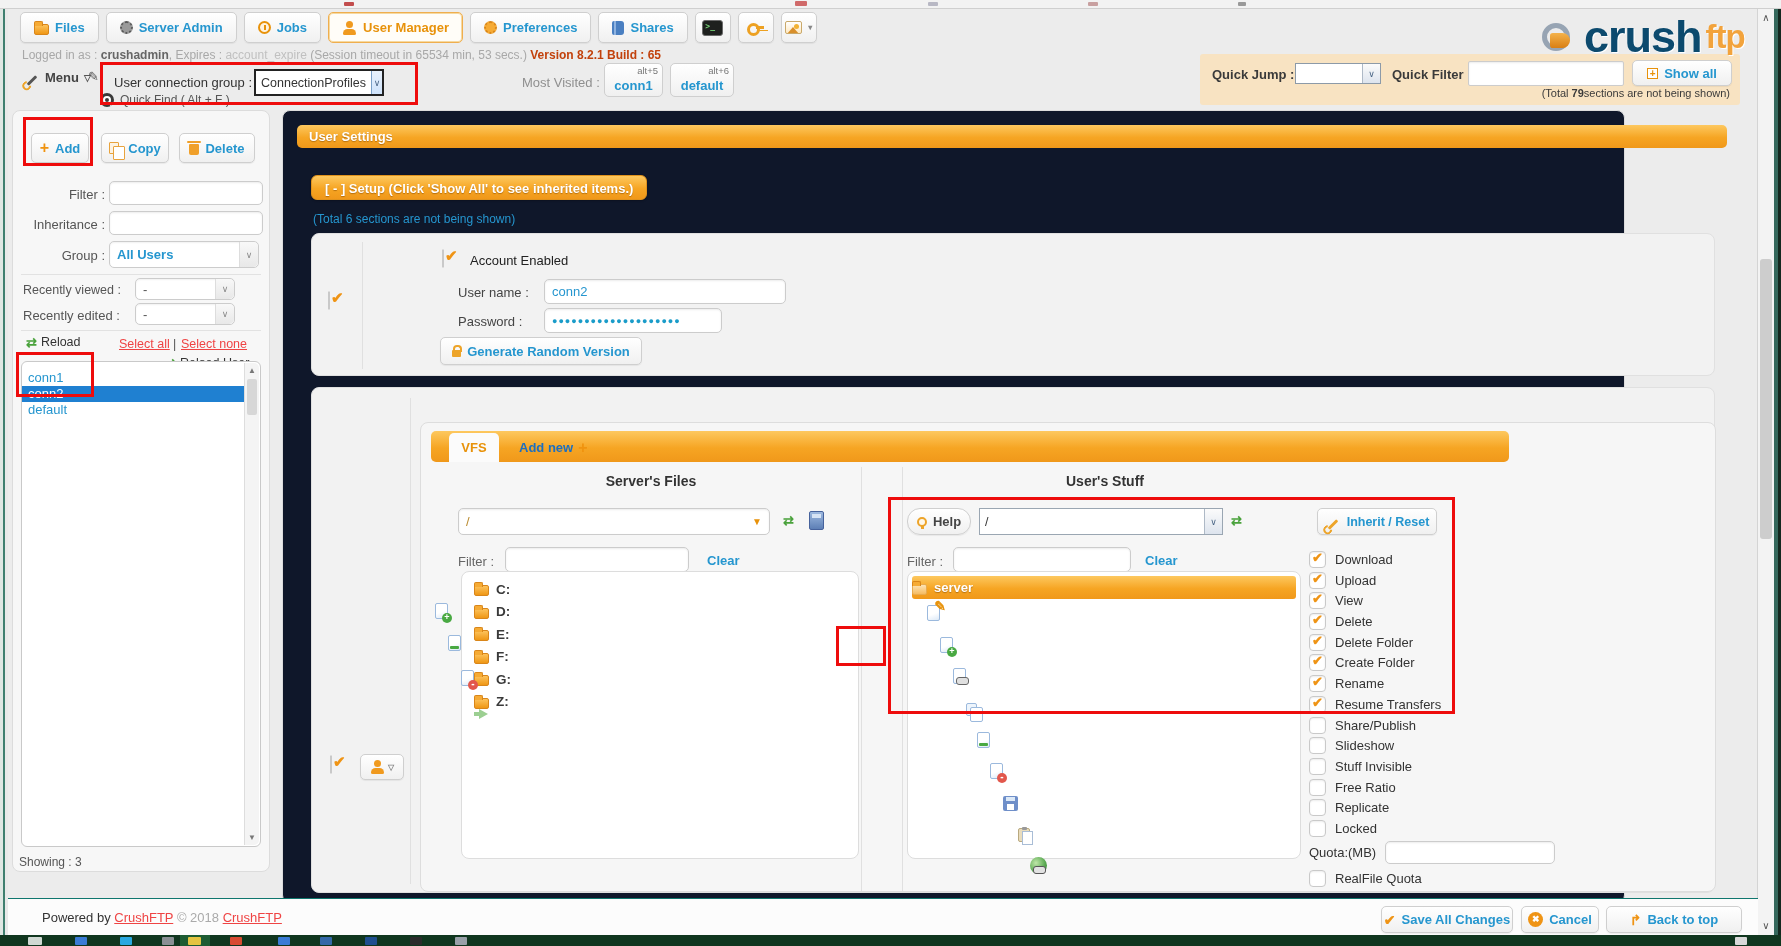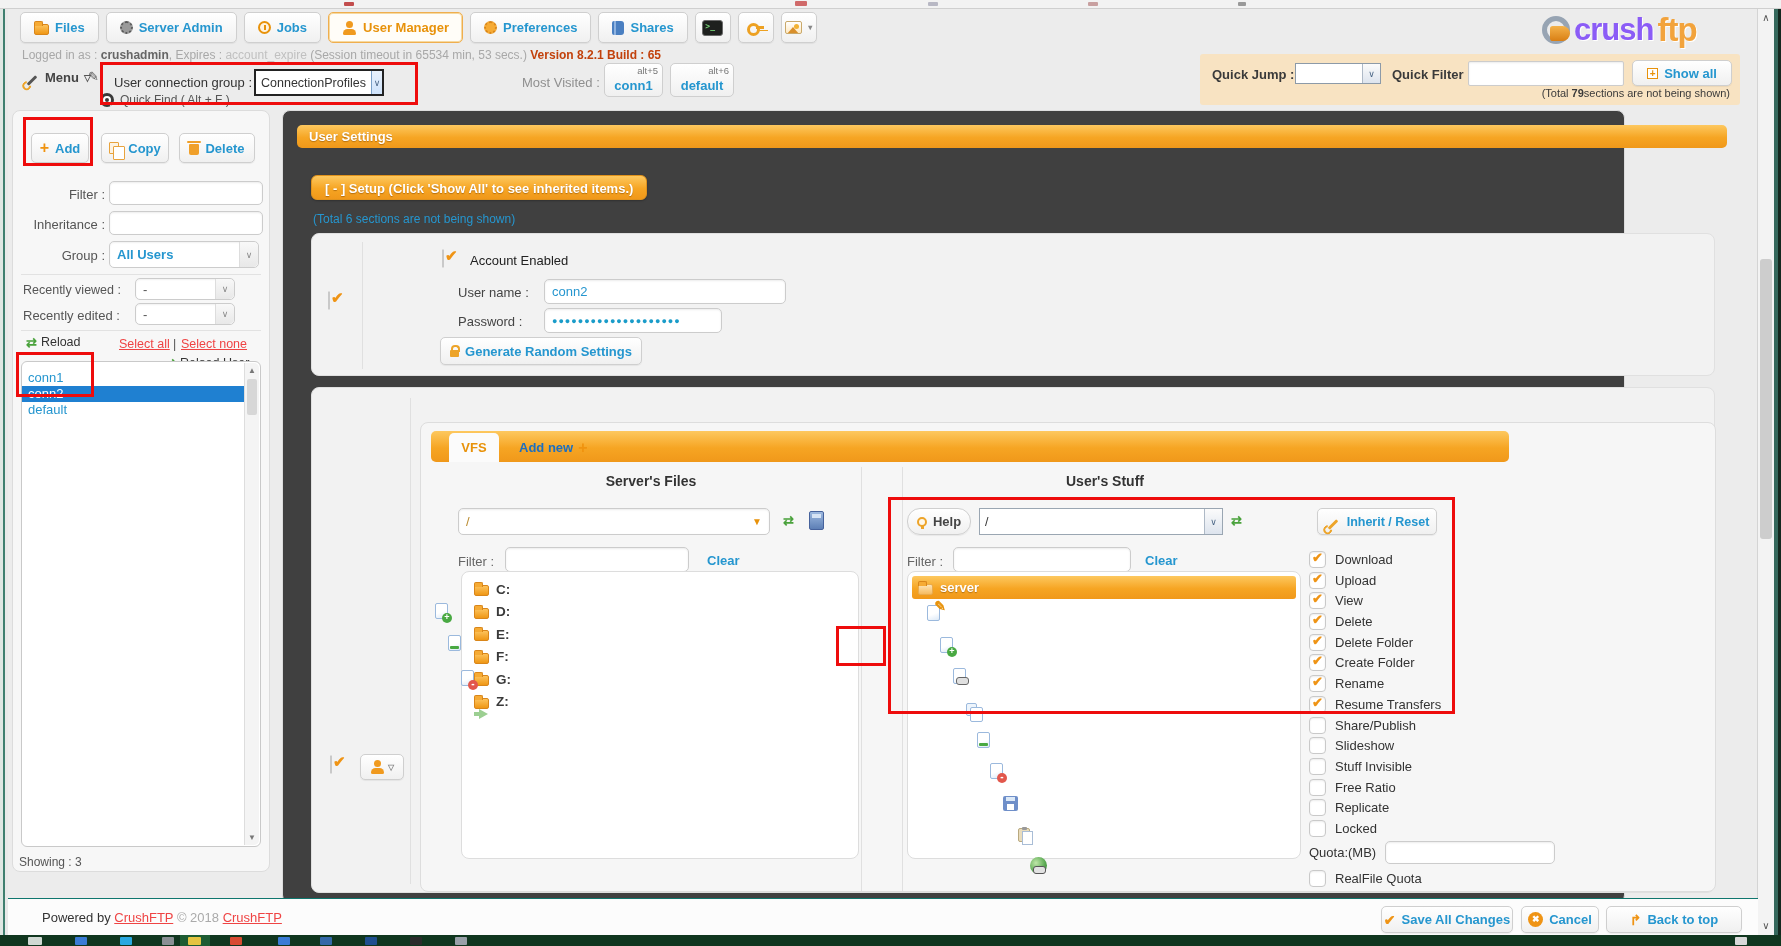--- a/index.html
+++ b/index.html
@@ -121,55 +121,55 @@
   .statusline b.ver { color:#c2410c; }
   .menu-item { left:24px; top:70px; display:flex; align-items:center; gap:5px; font-size:13px; color:#444; font-weight:bold; }
   .quickfind { left:100px; top:93px; display:flex; align-items:center; gap:6px; font-size:12px; color:#555; }
   .mv-btn { position:relative; height:34px; background:linear-gradient(#ffffff,#f0f0f0); border:1px solid #cfcfcf; border-radius:5px; }
   .mv-btn .sc { position:absolute; top:1px; right:4px; font-size:9.5px; color:#777; }
   .mv-btn .nm { position:absolute; bottom:3px; left:0; right:0; text-align:center; font-size:13px; font-weight:bold; color:#2596cf; }
   .quickpanel { left:1200px; top:54px; width:540px; height:51px; background:#f8e3c2; border-radius:3px; }
   .qlabel { font-size:13px; font-weight:bold; color:#3a3a3a; }
   .qnote { position:absolute; right:10px; top:33px; font-size:11px; color:#3a3a3a; }
   .logo { left:1542px; top:11px; display:flex; align-items:center; gap:4px; }
-  .logo .t1 { font-size:31px; font-weight:bold; color:#8b5cf6; letter-spacing:-1px; text-shadow:1px 1px 0 #fff; }
+  .logo .t1 { font-size:45px; font-weight:bold; color:#0c4a6e; letter-spacing:-1px; text-shadow:1px 1px 0 #fff;margin-left:10px; }
   .logo .t2 { font-size:33px; font-weight:bold; color:#f2a33c; letter-spacing:-1px; text-shadow:1px 1px 0 #fff; }
 
   
   .sidebar { left:12px; top:110px; width:258px; height:762px; background:#f7f7f7; border:1px solid #dcdcdc; border-radius:8px; }
   .sb-label { position:absolute; font-size:13px; color:#555; text-align:right; }
   .hline { position:absolute; left:8px; right:8px; height:1px; background:#e2e2e2; }
   .userlist { position:absolute; left:8px; top:250px; width:240px; height:486px; background:#fff; border:1px solid #c9c9c9; border-radius:6px; }
   .ulist-item { position:relative; height:16px; line-height:16px; font-size:13px; color:#2596cf; padding-left:6px; margin-right:16px; }
   .ulist-item.selected { background:#1f80d1; color:#fff; }
   .ulist-scroll { position:absolute; right:1px; top:1px; bottom:1px; width:15px; background:#f4f4f4; border-left:1px solid #ddd; border-radius:0 5px 5px 0; }
   .ulist-scroll .ua, .ulist-scroll .da { position:absolute; left:0; width:14px; text-align:center; font-size:8px; color:#777; }
   .ulist-scroll .th { position:absolute; left:2px; top:16px; width:10px; height:36px; background:#d7d7d7; border-radius:2px; }
 
   
-  .mainpanel { left:282px; top:110px; width:1343px; height:793px; background:#404040; border:1px solid #dcdcdc; border-radius:8px; }
+  .mainpanel { left:282px; top:110px; width:1343px; height:793px; background:#0f172a; border:1px solid #dcdcdc; border-radius:8px; }
   .titlebar { position:absolute; left:14px; top:14px; width:1430px; height:23px; border-radius:5px;
               color:#fff; font-weight:bold; font-size:13px; line-height:23px; padding-left:12px;
               text-shadow:0 1px 1px rgba(140,80,0,.6); }
   .setupbadge { position:absolute; left:28px; top:64px; height:25px; line-height:25px; padding:0 13px; border-radius:6px;
                 border:1px solid #e0921c; color:#fff; font-weight:bold; font-size:13px; text-shadow:0 1px 1px rgba(140,80,0,.6);
                 box-shadow:0 1px 2px rgba(0,0,0,.25); white-space:nowrap; }
   .bluenote { font-size:12px; color:#2596cf; }
   .vline { position:absolute; width:1px; background:#e0e0e0; }
   .flabel { font-size:13px; color:#444; }
   .tabbar { position:absolute; left:10px; top:8px; width:1078px; height:31px; border-radius:5px; }
   .vfstab-active { position:absolute; left:18px; top:2px; width:50px; height:29px; background:#fbfbfb; border-radius:5px 5px 0 0;
                    color:#e8920a; font-weight:bold; font-size:13px; text-align:center; line-height:29px; }
   .vfstab-add { position:absolute; left:76px; top:2px; height:29px; padding:0 12px; display:flex; align-items:center; gap:5px;
                 color:#1d6fc0; font-weight:bold; font-size:13px; }
   .coltitle { position:absolute; font-size:14px; font-weight:bold; color:#333; text-align:center; }
   .filelist { position:absolute; background:#fff; border:1px solid #ddd; border-radius:8px; overflow:hidden; }
   .drow { display:flex; align-items:center; gap:7px; height:22.5px; padding-left:12px; font-size:13.5px; font-weight:bold; color:#3a3a3a; }
   .srv-item { position:absolute; left:4px; top:4px; right:4px; height:23px; border-radius:3px; display:flex; align-items:center; gap:7px;
-              padding-left:6px; color:#fff; font-weight:bold; font-size:13px; text-shadow:0 1px 1px rgba(140,80,0,.6); }
+              color:#fff; font-weight:bold; font-size:13px; text-shadow:0 1px 1px rgba(140,80,0,.6); }
   .midstrip { position:absolute; left:440px; top:44px; width:42px; height:426px; border-left:1px solid #e0e0e0; border-right:1px solid #e0e0e0; }
   .permrow { display:flex; align-items:center; gap:9px; height:17px; margin-bottom:3.7px; }
   .permrow .pl { font-size:13px; color:#333; }
 
   
   .footer { left:8px; top:898px; width:1750px; height:37px; background:#fcfcfc; border-top:1px solid #0f766e; z-index:40; }
   .powered { position:absolute; left:34px; top:11px; font-size:13px; color:#333; }
   .powered .gray { color:#aaa; }
   .fbtn { position:absolute; height:27px; }
   .cancel-x { width:15px; height:15px; border-radius:50%; background:#ef9415; color:#fff; font-size:9px; line-height:15px; text-align:center; font-weight:bold; }
@@ -363,21 +363,21 @@
       <span class="cb checked abs" style="left:16px;top:58px;"></span>
       <div class="vline" style="left:50px;top:8px;height:127px;"></div>
       <span class="cb checked abs" style="left:128px;top:16px;"></span>
       <span class="abs flabel" style="left:158px;top:19px;color:#222;">Account Enabled</span>
       <span class="abs flabel" style="left:60px;top:51px;width:160px;text-align:left;padding-left:86px;">User name :</span>
       <div class="inp abs" style="left:232px;top:45px;width:242px;height:25px;color:#2596cf;">conn2</div>
       <span class="abs flabel" style="left:60px;top:80px;width:160px;text-align:left;padding-left:86px;">Password :</span>
       <div class="inp abs" style="left:232px;top:74px;width:178px;height:25px;color:#1a9cc9;font-size:9px;letter-spacing:1px;">●●●●●●●●●●●●●●●●●●●●</div>
       <div class="btn abs" style="left:128px;top:103px;width:202px;height:28px;">
         <span class="icn icn-lock"></span>
-        <span>Generate Random Settings</span>
+        <span>Generate Random Version</span>
       </div>
     </div>
 
     <div class="abs" style="left:1346px;top:283px;display:flex;align-items:center;gap:6px;">
       <span class="icn icn-tag"></span>
       <span class="bluenote" style="font-size:12.5px;">Make sticky</span>
     </div>
 
     <div class="panel abs" style="left:28px;top:276px;width:1404px;height:506px;">
       <span class="cb checked abs" style="left:18px;top:368px;"></span>

